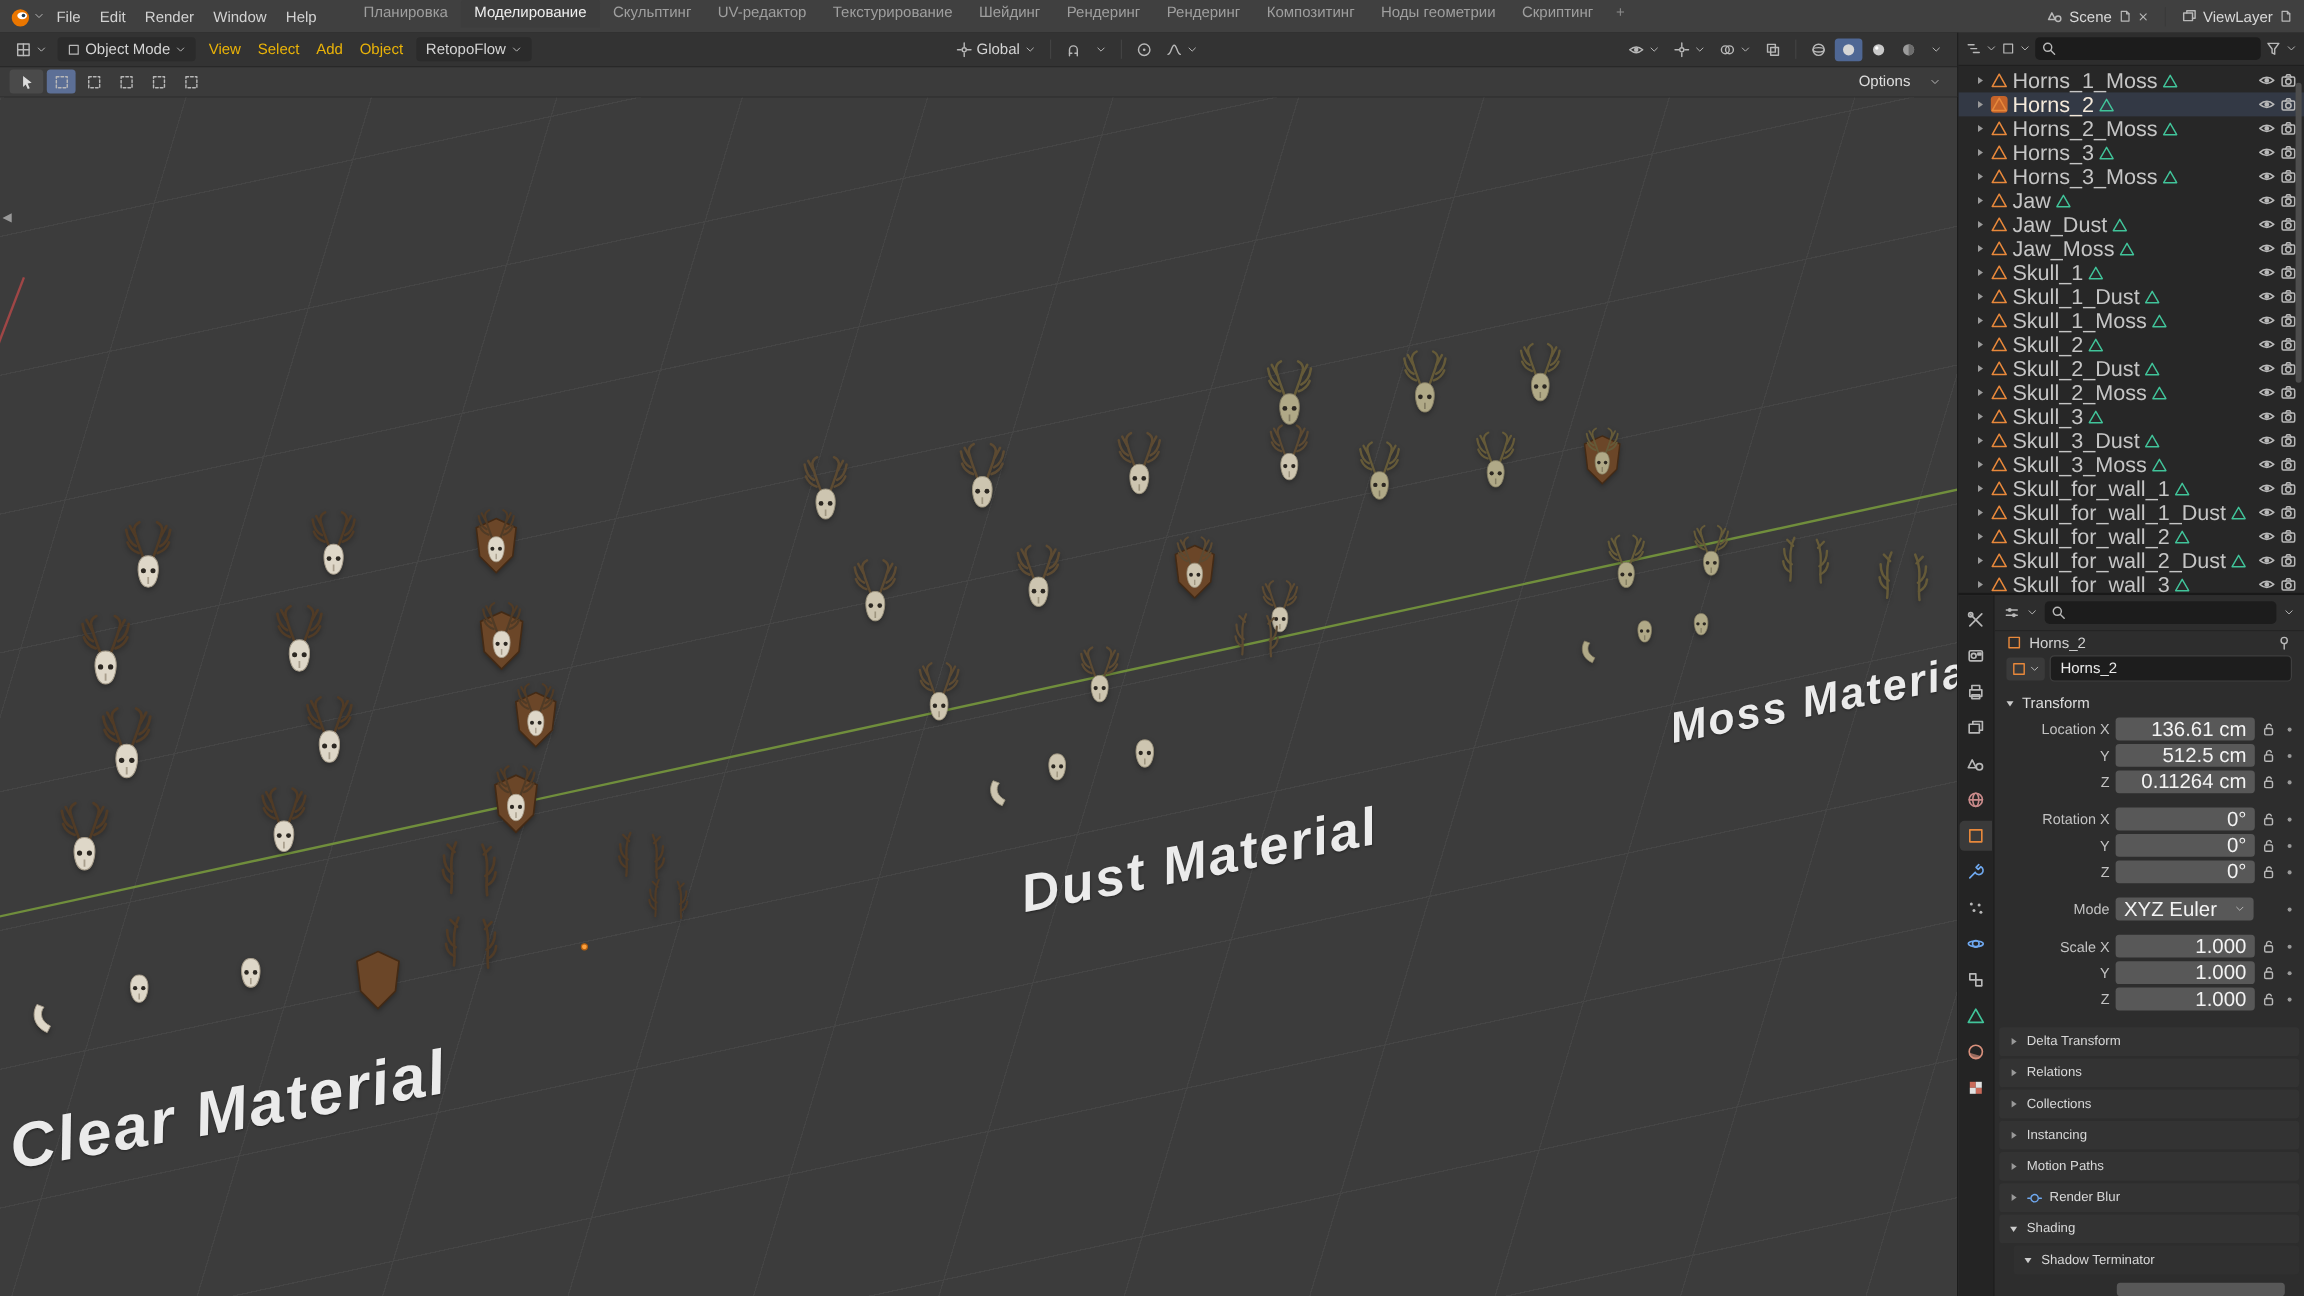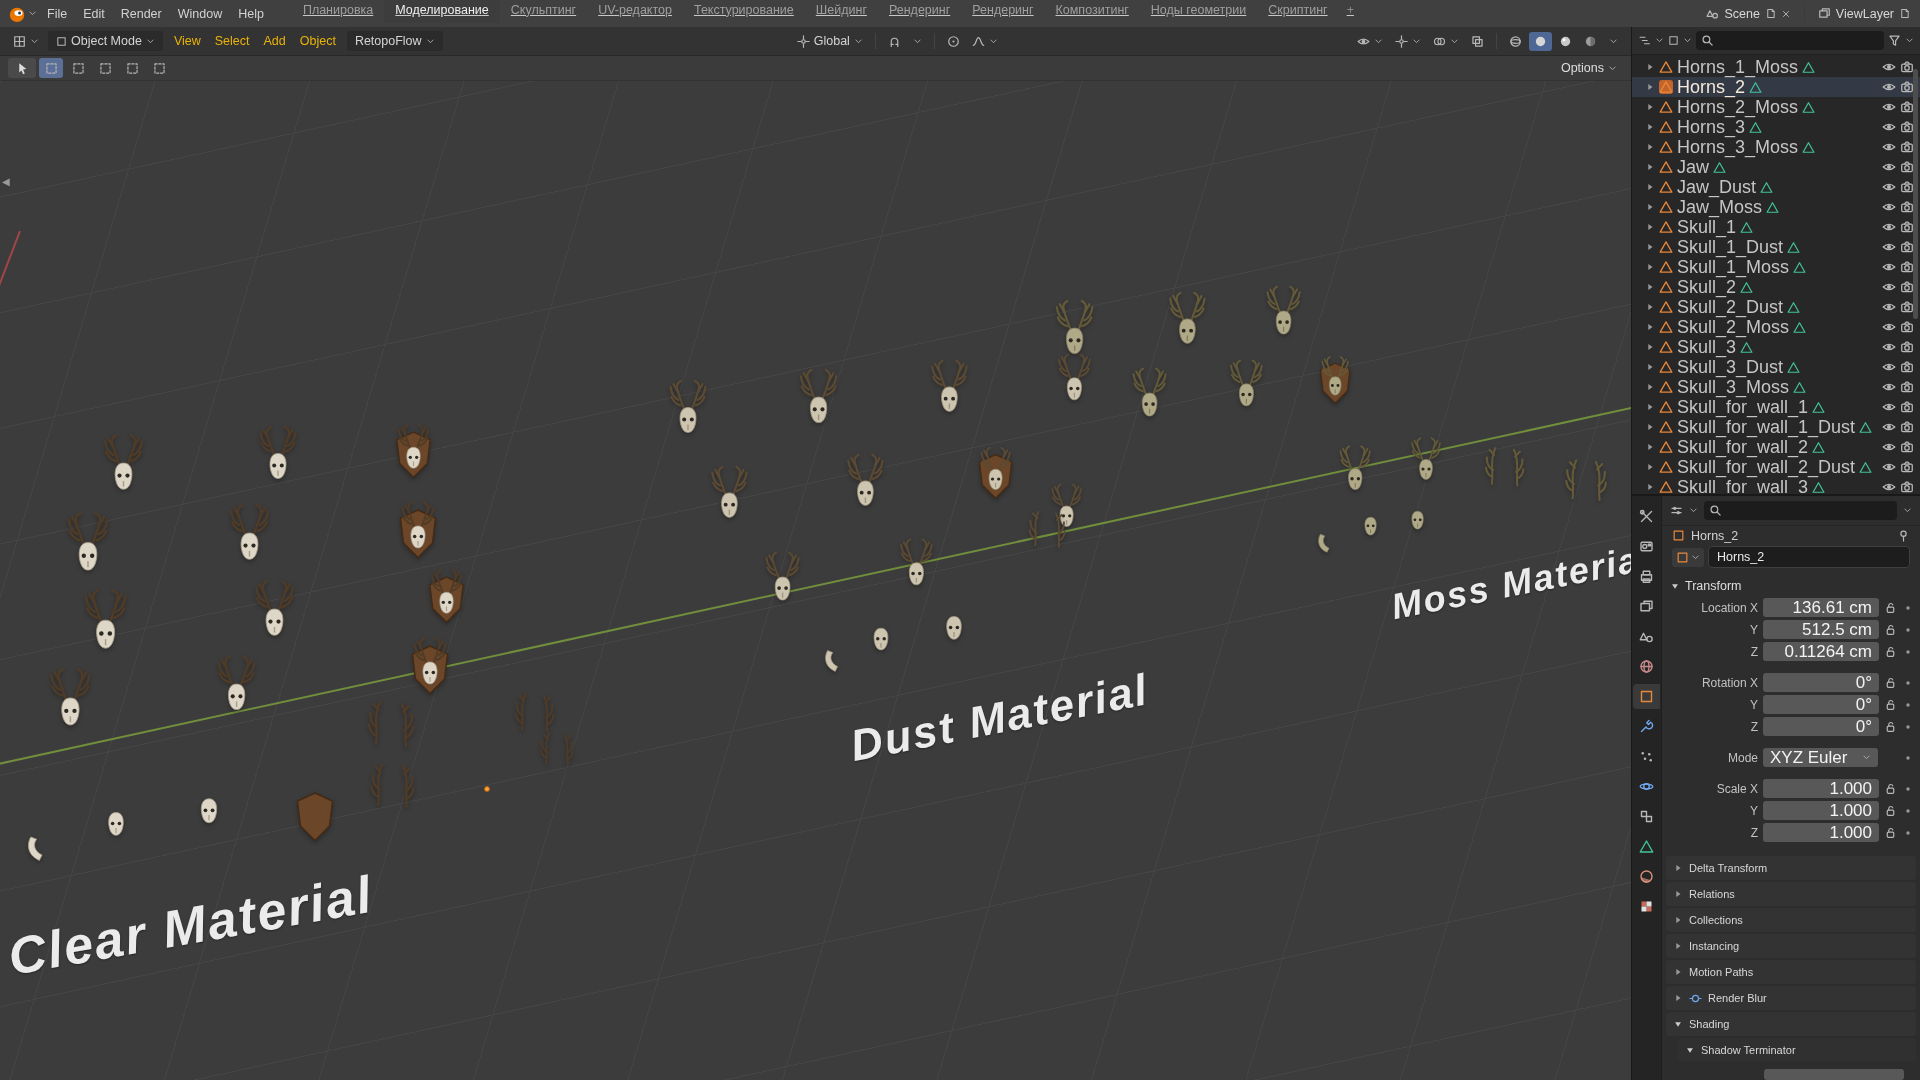--- a/index.html
+++ b/index.html
@@ -6,21 +6,21 @@
   html,body { width:1920px; height:1080px; overflow:hidden; background:#1d1d1d;
     font-family:"Liberation Sans","DejaVu Sans",sans-serif; color:#c8c8c8; user-select:none; }
   .ic { display:inline-flex; align-items:center; justify-content:center; flex:none; }
 
   
   #topbar { position:absolute; left:0; top:0; width:1920px; height:27px; background:#404040;
     display:flex; align-items:center; font-size:12.5px; z-index:30; }
   .tb-left { display:flex; align-items:center; gap:2px; padding:0 6px 0 8px; }
   #topbar-menus { display:flex; align-items:center; }
   .menu-item { padding:4px 8px; color:#d2d2d2; border-radius:3px; }
-  #workspace-tabs { display:flex; align-items:flex-end; height:18px; margin-left:14px;text-decoration:underline; }
+  #workspace-tabs { display:flex; align-items:flex-end; height:18px; margin-left:14px; }
   .tab { padding:5px 11px 6px; color:#9f9f9f; font-size:12.5px; white-space:nowrap; }
   .tab.active { background:#3d3d3d; color:#efefef; border-radius:5px 5px 0 0; }
   .tab.addtab { color:#8b8b8b; padding:5px 8px 6px; }
   .tb-spacer { flex:1; }
   .tb-right { display:flex; align-items:center; gap:5px; padding-right:10px; }
   .tb-val { color:#d8d8d8; }
   .tb-sep { width:1px; height:16px; background:#3a3a3a; margin:0 8px; }
 
   
   #vp-header { position:absolute; left:0; top:27px; width:1631px; height:29px; background:#333333;
@@ -34,21 +34,21 @@
   .hbtn.on { background:#4f6794; }
   .flexsp { flex:1; }
 
   
   #tool-row { position:absolute; left:0; top:56px; width:1631px; height:25px; background:#3b3b3b;
     display:flex; align-items:center; gap:3px; padding:0 8px; font-size:12.5px; z-index:20;
     border-bottom:1px solid #333; }
   .tool-btn { width:24px; height:20px; display:flex; align-items:center; justify-content:center; border-radius:3px; }
   .tool-btn.big { width:28px; background:#4a4a4a; }
   .tool-btn.on { background:#5c6f96; }
-  #options-btn { margin-left:auto; display:flex; align-items:center; gap:4px; color:#dedede; padding:2px 6px;text-align:right; }
+  #options-btn { margin-left:auto; display:flex; align-items:center; gap:16px; color:#dedede; padding:2px 6px;text-align:right; }
 
   
   #vp-canvas { position:absolute; left:0; top:81px; width:1631px; height:999px; background:#3c3c3c; overflow:hidden; }
   .gridlines { position:absolute; inset:0;
     background-image:
       repeating-linear-gradient(167.7deg,#464646 0 1px,transparent 1px 113px),
       repeating-linear-gradient(106.7deg,#454545 0 1px,transparent 1px 148px);
     opacity:.9; }
   .axis-y { position:absolute; left:-20px; top:686px; width:1760px; height:2px; background:#7da33c;
     transform:rotate(-12.3deg); transform-origin:left center; opacity:.8; }

